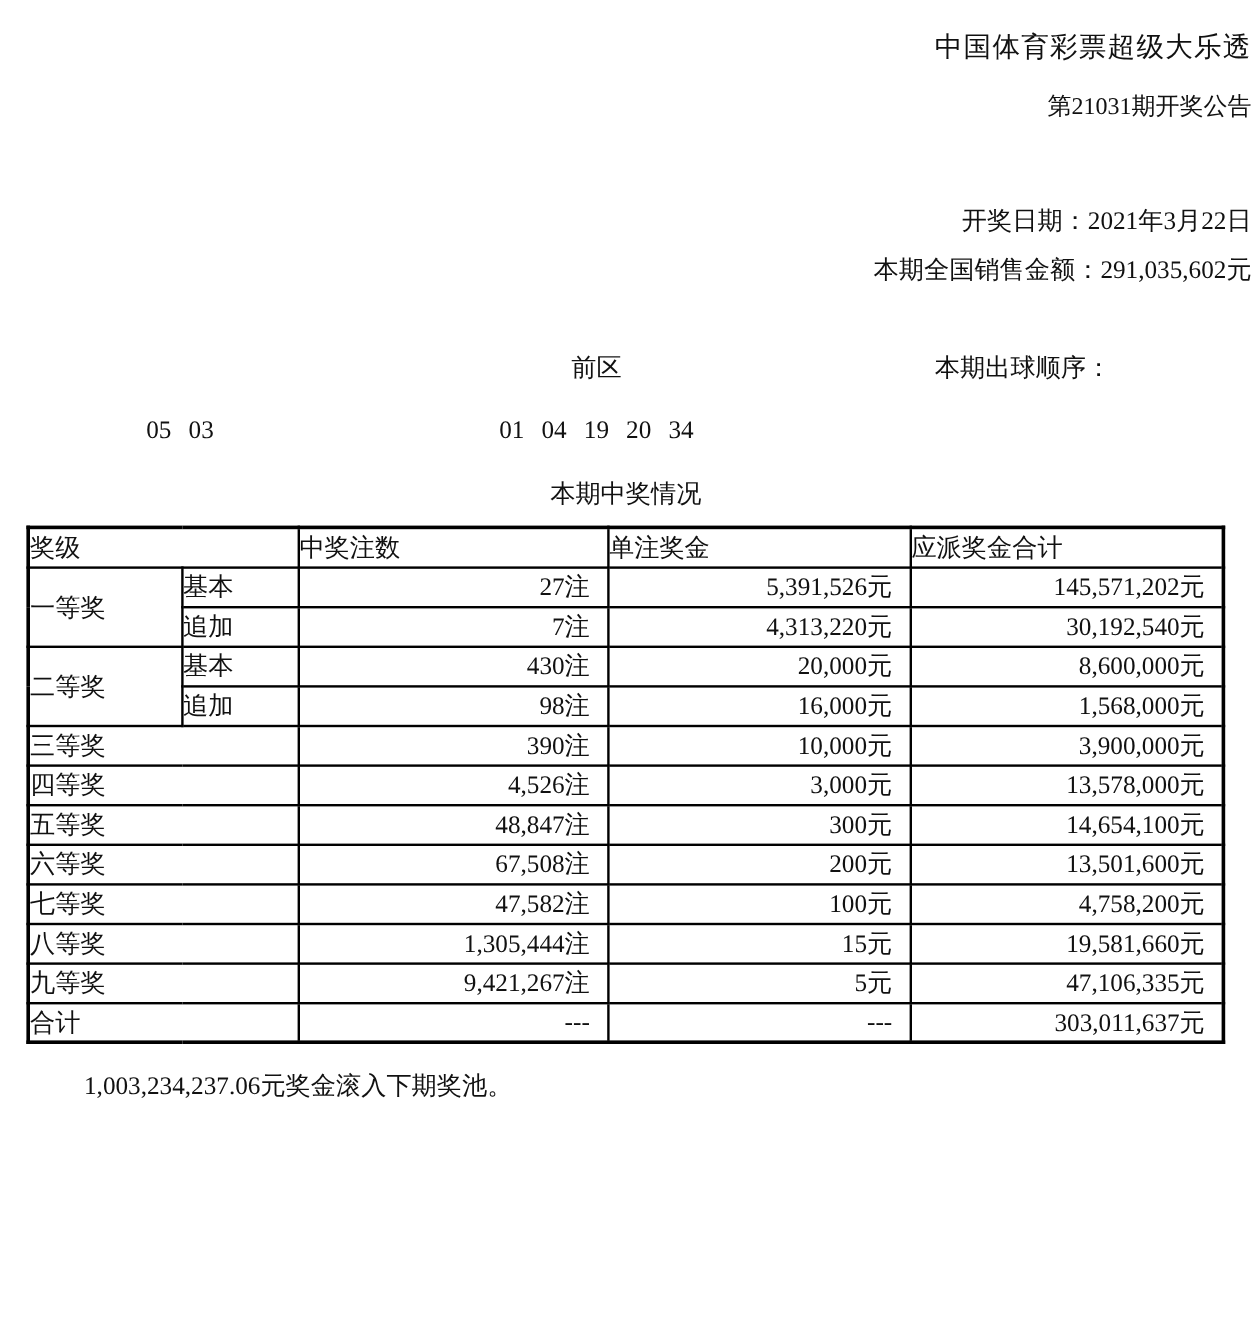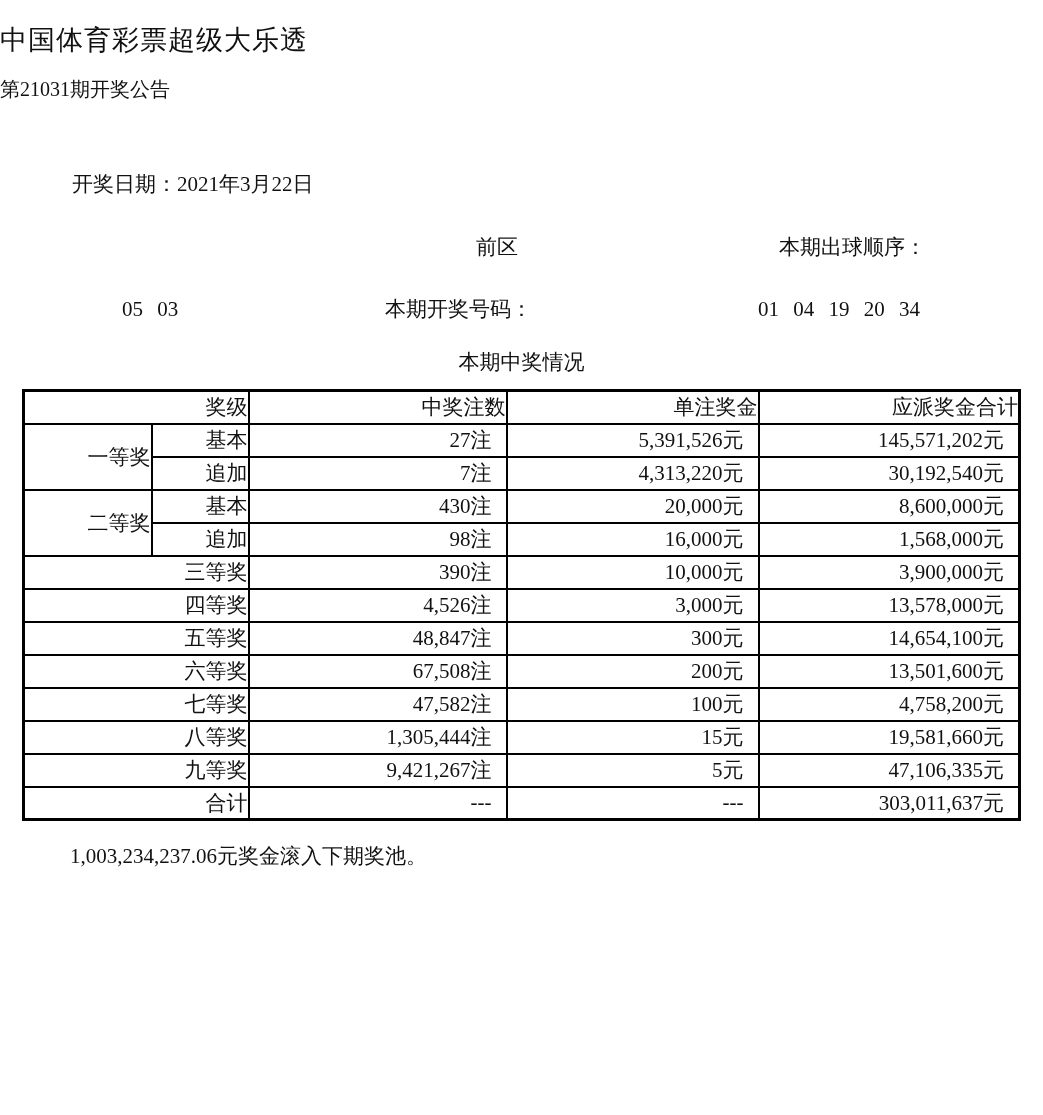--- a/index.html
+++ b/index.html
@@ -8,45 +8,46 @@
     background: #ffffff;
     font-family: "Liberation Serif", "DejaVu Serif", serif;
     color: #111111;
   }
   body {
     width: 1043px; height: 1115px;
     overflow: hidden;
     padding-top: 24px;
   }
   .page-title {
-    text-align: left;
-    font-size: 27px;
+    text-align: right;
+    font-size: 23px;
     line-height: 32px;
     letter-spacing: 1px;
     font-family: Liberation Serif, serif;
   }
   .page-subtitle {
-    text-align: left;
+    text-align: right;
     font-size: 20px;
     line-height: 26px;
     margin-top: 20px;
   }
   .info-block {
     margin: 62px 0 0 72px;
     font-size: 21px;
   }
   .info-block .info-line {
     line-height: 41px;
+    text-align: right;
   }
   .zone-grid {
-    margin-top: 27px;
+    margin-top: 45px;
     display: grid;
     grid-template-columns: 300px 394px 290px;
     grid-auto-rows: 30px;
-    row-gap: 32px;
+    row-gap: 22px;
     font-size: 21px;
     align-items: center;
   }
   .zone-grid .label-cell { padding-left: 85px; }
   .zone-grid .center-cell { text-align: center; }
   .numbers { word-spacing: 9px; }
   .table-title {
     text-align: center;
     font-size: 21px;
     margin-top: 24px;
@@ -60,21 +61,21 @@
   }
   table.prize-table td, table.prize-table th {
     border: 2px solid #000;
     height: 33px;
     padding: 0;
     font-weight: normal;
     overflow: hidden;
     white-space: nowrap;
   }
   table.prize-table { border: 3px solid #000; }
-  td.c, th.c { text-align: right; }
+  td.c, th.c { text-align: left; }
   td.r { text-align: right; padding-right: 14px !important; }
   .footer-block {
     margin: 10px 20px 0 20px;
     font-size: 21px;
     line-height: 39px;
   }
   .footer-block p { margin: 0; }
   .footer-sources {
     text-indent: 50px;
     text-align: justify;
@@ -85,30 +86,30 @@
   }
 </style>
 </head>
 <body>
 
 <div class="page-title">中国体育彩票超级大乐透</div>
 <div class="page-subtitle">第21031期开奖公告</div>
 
 <div class="info-block">
   <div class="info-line">开奖日期：2021年3月22日</div>
+  <div class="info-line">本期全国销售金额：291,035,602元</div>
 </div>
 
 <div class="zone-grid">
   <div class="label-cell"></div>
   <div class="center-cell">前区</div>
 
   <div class="label-cell">本期出球顺序：</div>
   <div class="center-cell numbers">05 03</div>
 
-  <div class="label-cell">本期开奖号码：</div>
   <div class="center-cell numbers">01 04 19 20 34</div>
 </div>
 
 <div class="table-title">本期中奖情况</div>
 
 <table class="prize-table">
   <colgroup>
     <col style="width:128px">
     <col style="width:97px">
     <col style="width:258px">

